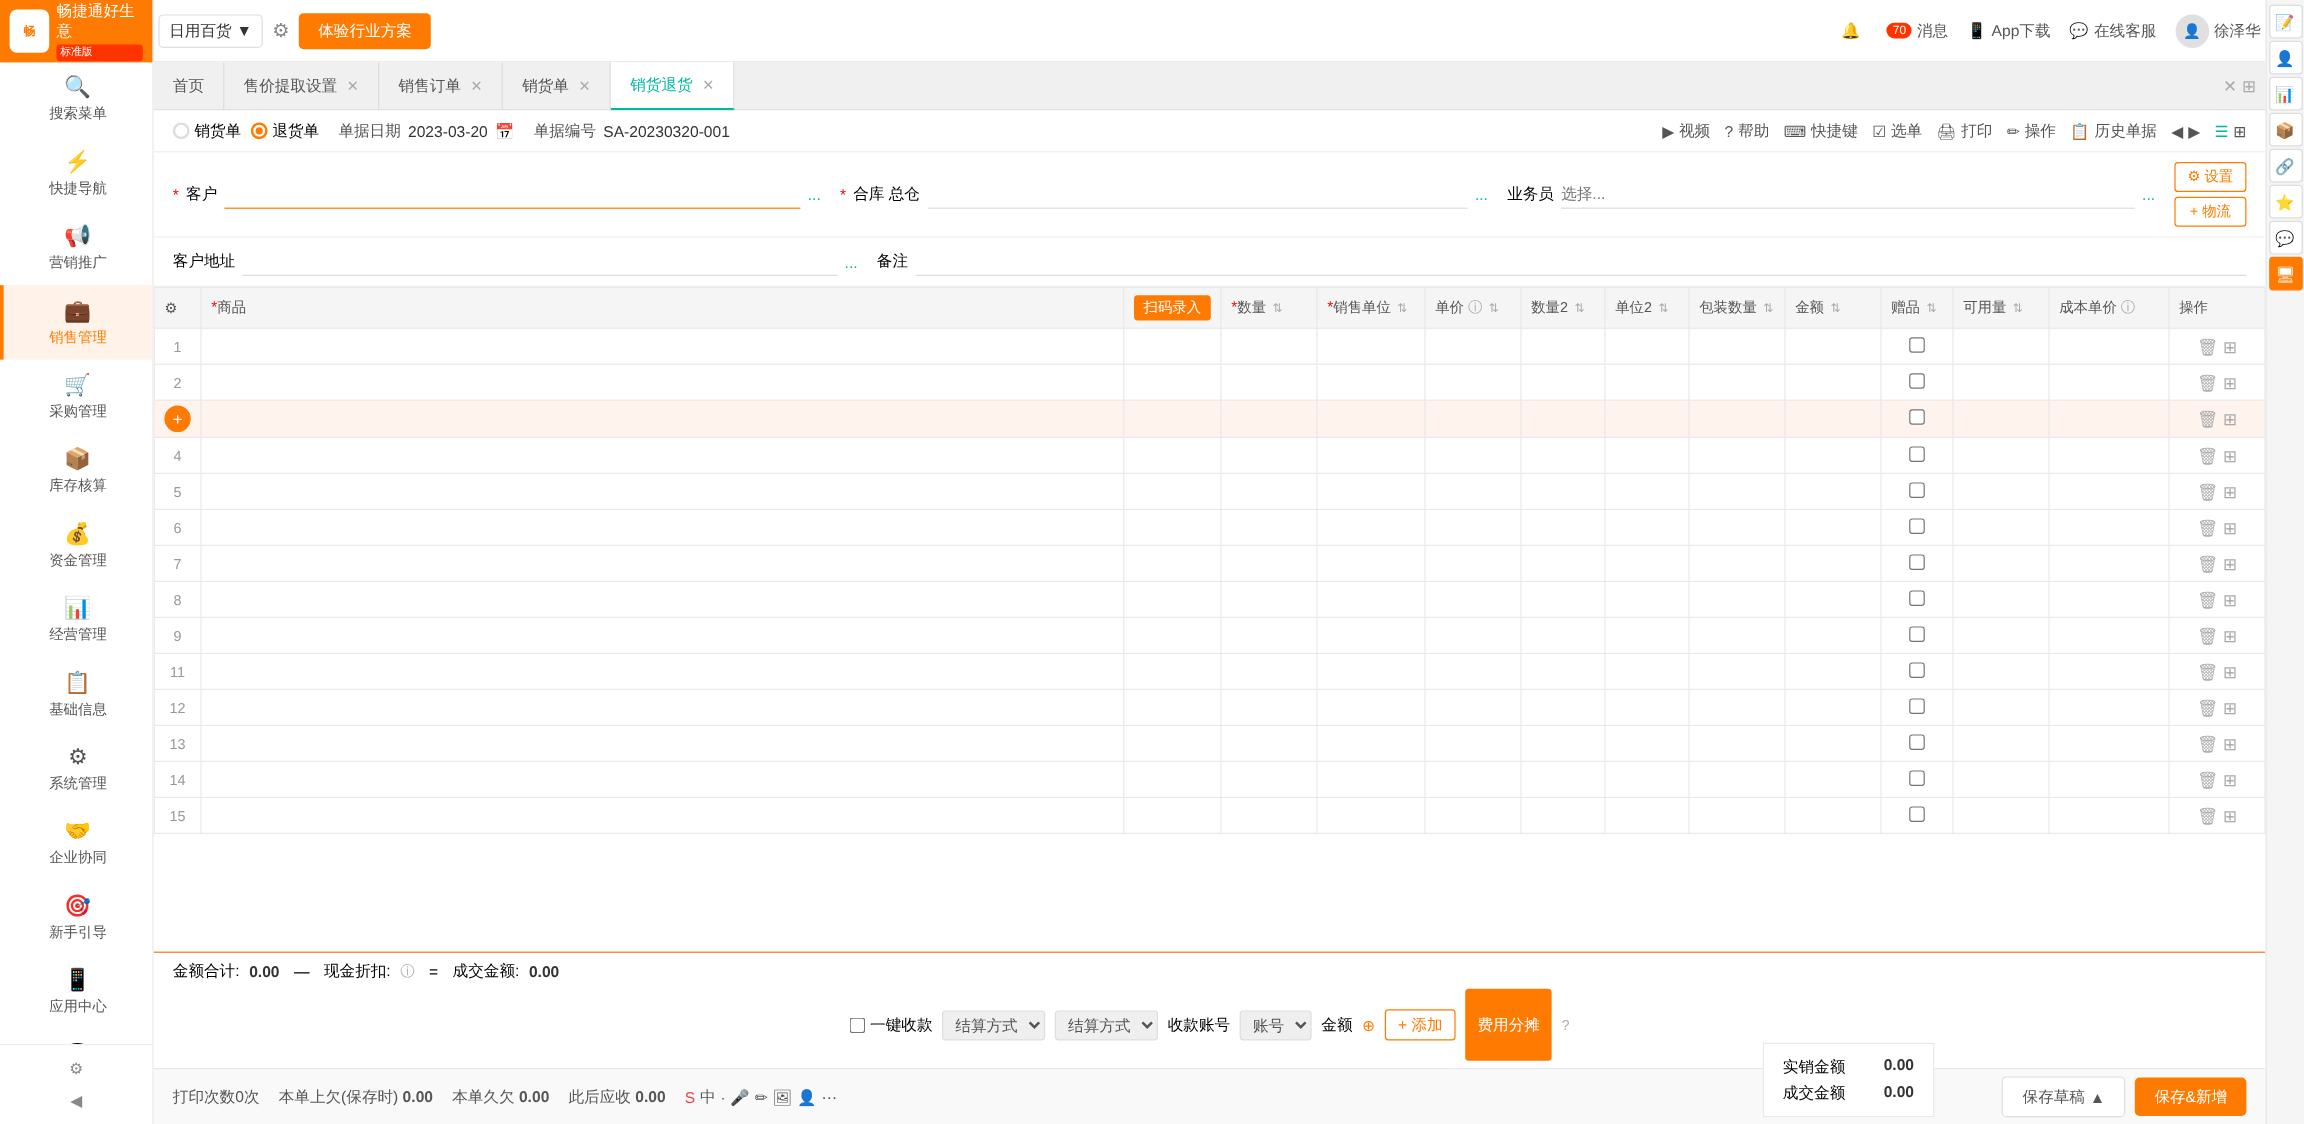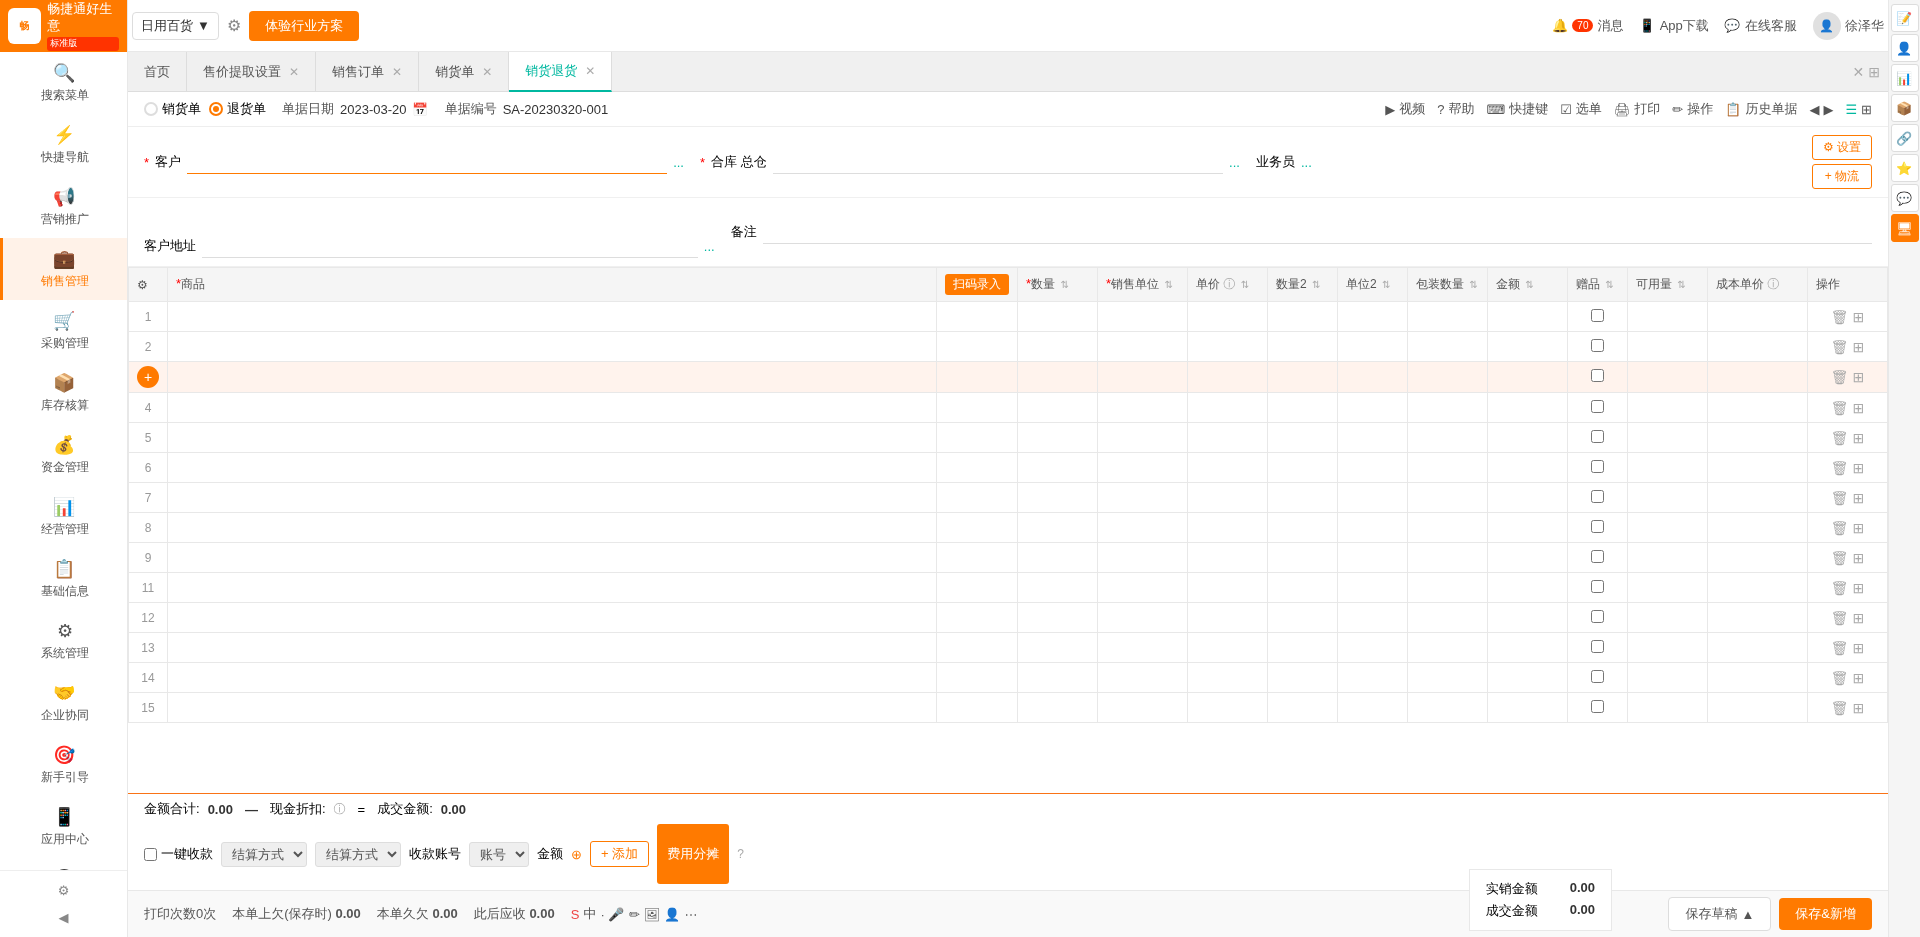--- a/index.html
+++ b/index.html
@@ -24,21 +24,21 @@
     .main { flex: 1; display: flex; flex-direction: column; overflow: hidden; }
 
     
     .top-header { height: 52px; background: #fff; display: flex; align-items: center; justify-content: space-between; padding: 0 4px; border-bottom: 1px solid #e8e8e8; }
     .top-header-left { display: flex; align-items: center; gap: 8px; }
     .daily-goods-select { display: flex; align-items: center; gap: 4px; border: 1px solid #ddd; border-radius: 4px; padding: 4px 8px; cursor: pointer; color: #333; }
     .gear-btn { color: #888; cursor: pointer; font-size: 16px; }
     .experience-btn { background: #ff7a00; color: #fff; border: none; border-radius: 4px; padding: 6px 16px; cursor: pointer; font-size: 13px; }
     .top-header-right { display: flex; align-items: center; gap: 16px; color: #555; }
     .top-right-item { display: flex; align-items: center; gap: 4px; cursor: pointer; }
-    .badge { background: #ff3300; color: #fff; border-radius: 10px; padding: 1px 5px; font-size: 10px; }
+    .badge { background: #ff3300; color: #fff; border-radius: 10px; padding: 1px 5px; font-size: 10px; margin-left: 18px; }
     .avatar { width: 28px; height: 28px; background: #e0e0e0; border-radius: 50%; display: flex; align-items: center; justify-content: center; font-size: 12px; }
 
     
     .tab-bar { background: #f0f0f0; display: flex; align-items: center; border-bottom: 1px solid #ddd; height: 40px; padding-left: 0; }
     .tab { display: flex; align-items: center; gap: 4px; padding: 0 16px; height: 40px; cursor: pointer; color: #555; border-right: 1px solid #ddd; font-size: 13px; }
     .tab.active { background: #fff; color: #00b8a0; border-bottom: 2px solid #00b8a0; }
     .tab .close-x { color: #aaa; font-size: 12px; margin-left: 4px; }
     .tab-window-btns { margin-left: auto; display: flex; align-items: center; padding: 0 8px; gap: 4px; }
     .tab-window-btn { color: #aaa; cursor: pointer; font-size: 14px; }
 
@@ -289,30 +289,31 @@
         <span class="form-ellipsis">...</span>
       </div>
       <div style="display:flex; align-items:center; gap:6px; flex:1;">
         <span style="color:red;">*</span>
         <span>合库 总仓</span>
         <input class="form-input" type="text" style="flex: 1 1 0%; border-top: none; border-right: none; border-left: none; border-image: initial; border-bottom: 1px solid rgb(221, 221, 221); padding: 4px 0px; outline: none;">
         <span class="form-ellipsis">...</span>
       </div>
       <div style="display:flex; align-items:center; gap:6px; flex:1;">
         <span>业务员</span>
+        <input class="form-input" type="text" style="flex: 1 1 0%; border-top: none; border-right: none; border-left: none; border-image: initial; border-bottom: 1px solid rgb(221, 221, 221); padding: 4px 0px; outline: none; color: rgb(187, 187, 187);" placeholder="选择...">
         <span class="form-ellipsis">...</span>
       </div>
       <div style="display:flex; flex-direction:column; gap:4px;">
         <button class="setting-btn orange">⚙ 设置</button>
         <button class="setting-btn orange">+ 物流</button>
       </div>
     </div>
 
     <div style="display:flex; align-items:center; padding:8px 16px; border-bottom:1px solid #f0f0f0; gap:16px;">
-      <div style="display:flex; align-items:center; gap:6px; flex:1;margin-top:28px;">
+      <div style="display:flex; align-items:center; gap:6px; flex:1;">
         <span>客户地址</span>
         <input class="form-input" type="text" style="flex: 1 1 0%; border-top: none; border-right: none; border-left: none; border-image: initial; border-bottom: 1px solid rgb(221, 221, 221); padding: 4px 0px; outline: none;">
         <span class="form-ellipsis">...</span>
       </div>
       <div style="display:flex; align-items:center; gap:6px; flex:2;">
         <span>备注</span>
         <input class="form-input" type="text" style="flex: 1 1 0%; border-top: none; border-right: none; border-left: none; border-image: initial; border-bottom: 1px solid rgb(221, 221, 221); padding: 4px 0px; outline: none;">
       </div>
     </div>
 
@@ -642,21 +643,21 @@
       <div style="display:flex; align-items:center; gap:8px; margin-bottom:6px;">
         <span>金额合计:</span>
         <span style="color:#333; font-weight:bold;">0.00</span>
         <span style="color:#333; font-weight:bold; margin:0 4px;">—</span>
         <span>现金折扣:</span>
         <span class="info-icon">ⓘ</span>
         <span style="margin:0 4px;">=</span>
         <span>成交金额:</span>
         <span style="color:#333; font-weight:bold;">0.00</span>
       </div>
-      <div style="display:flex; align-items:center; gap:8px;">
+      <div style="display:flex; align-items:center; gap:8px;justify-content:center;">
         <label style="display:flex; align-items:center; gap:4px;">
           <input type="checkbox" style="">
           <span>一键收款</span>
         </label>
         <select class="footer-select">
           <option>结算方式</option>
         </select>
         <select class="footer-select">
           <option>结算方式</option>
         </select>

